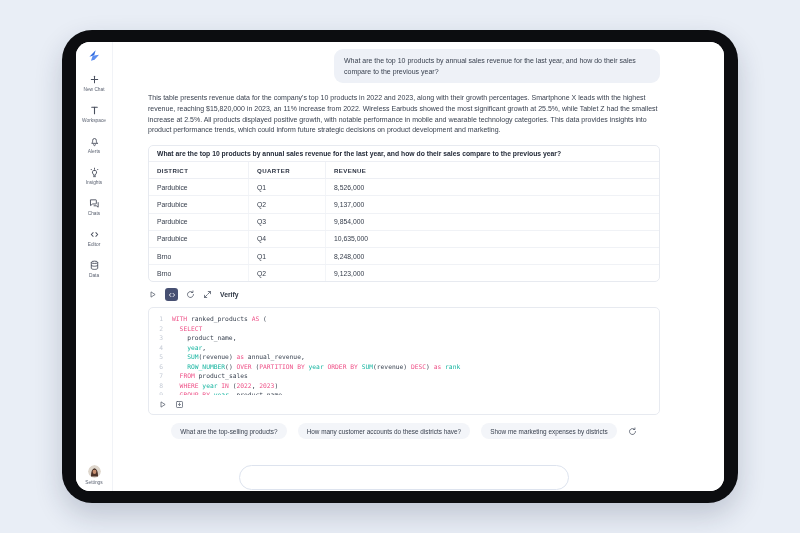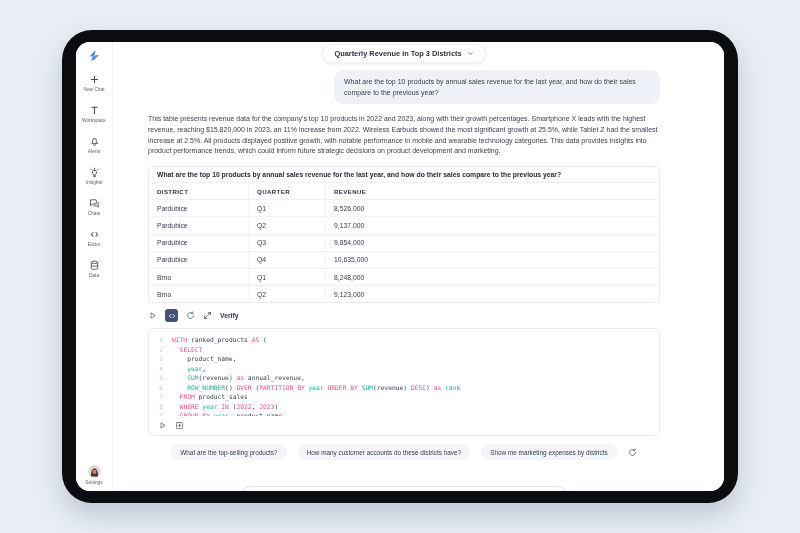--- a/index.html
+++ b/index.html
@@ -194,28 +194,20 @@
               <path d="M8.6 9.5c.4-2 1.6-3 3.4-3s3 1 3.4 3c-1-.8-2-1.2-3.4-1.2s-2.4.4-3.4 1.2z" fill="#3f2a21"></path>
             </svg>
         </div>
         <span class="side-label">Settings</span>
       </div>
     </div>
 
     <div class="main">
       <div class="column">
 
-        <div class="pill-row">
-          <div class="pill">
-            <span class="pill-label">Quarterly Revenue in Top 3 Districts</span>
-            <svg viewBox="0 0 24 24" fill="none" stroke="currentColor" stroke-width="2.5" stroke-linecap="round" stroke-linejoin="round">
-                <path d="M6 9l6 6 6-6"></path>
-              </svg>
-          </div>
-        </div>
 
         <div class="bubble-row">
           <div class="bubble">What are the top 10 products by annual sales revenue for the last year, and how do their sales compare to the previous year?</div>
         </div>
 
         <div class="summary">This table presents revenue data for the company's top 10 products in 2022 and 2023, along with their growth percentages. Smartphone X leads with the highest revenue, reaching $15,820,000 in 2023, an 11% increase from 2022. Wireless Earbuds showed the most significant growth at 25.5%, while Tablet Z had the smallest increase at 2.5%. All products displayed positive growth, with notable performance in mobile and wearable technology categories. This data provides insights into product performance trends, which could inform future strategic decisions on product development and marketing.</div>
 
         <div class="table-card">
           <div class="table-caption">What are the top 10 products by annual sales revenue for the last year, and how do their sales compare to the previous year?</div>
           <div class="t-head" id="table-head">

